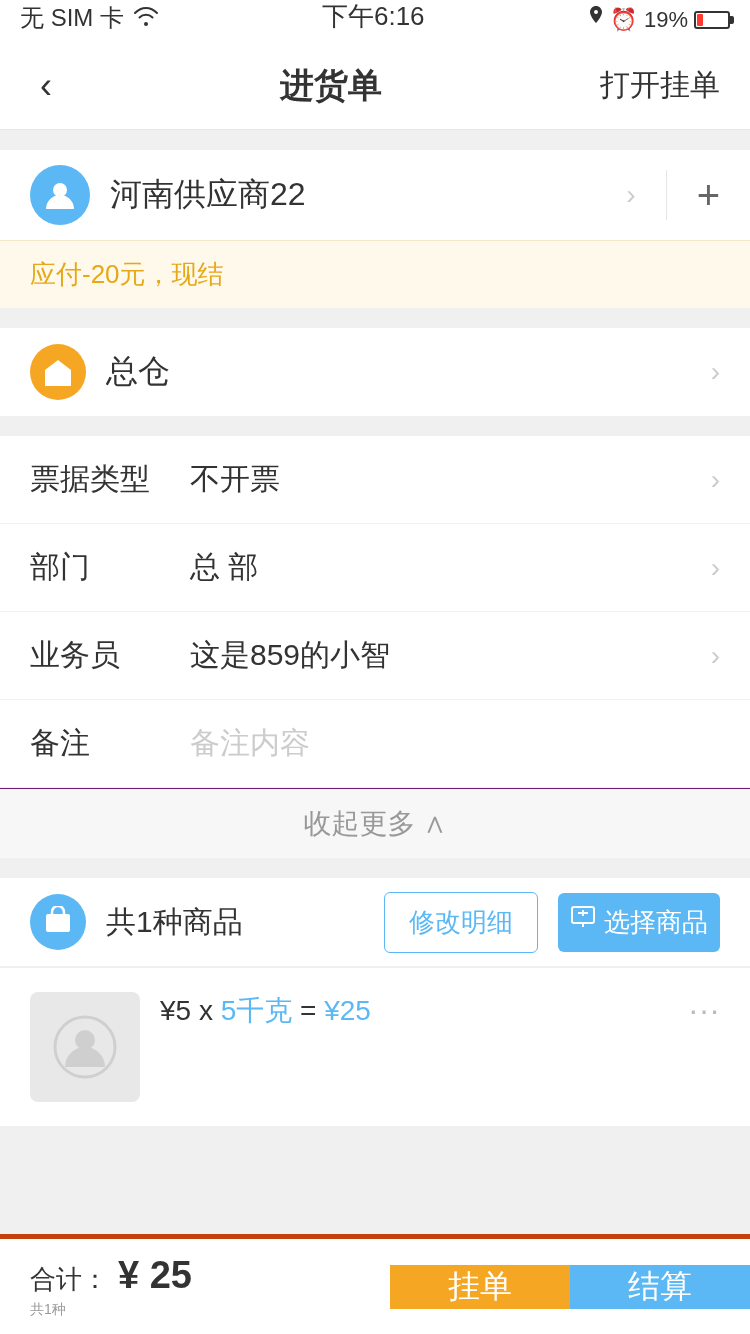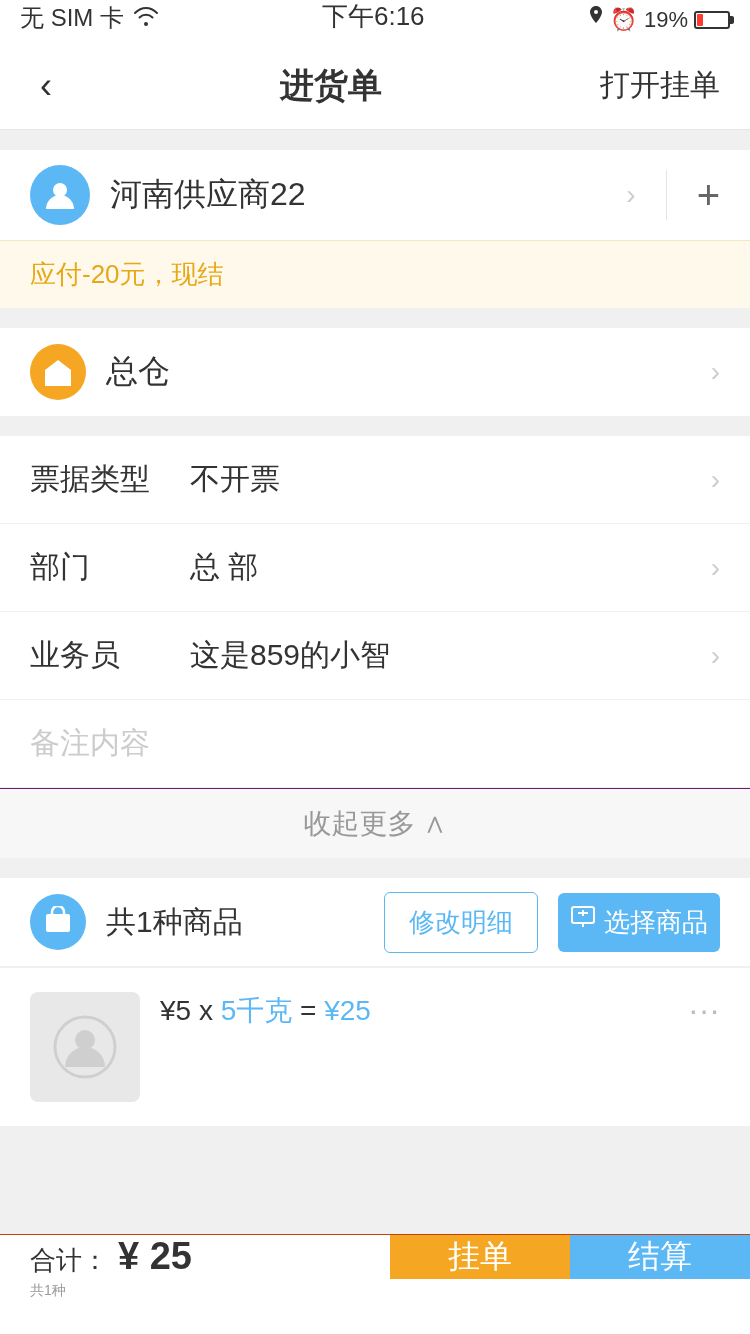--- a/index.html
+++ b/index.html
@@ -320,23 +320,23 @@
       cursor: pointer;
     }
 
     
     .bottom-bar {
       position: fixed;
       bottom: 0;
       width: 750px;
       height: 100px;
       display: flex;
-      align-items: flex-start;
-      background: #fff;
-      border-top: 1px solid #c2410c;
+      align-items: center;
+      background: #fff;
+      border-top: 5px solid #c2410c;
     }
     .bottom-total {
       flex: 1;
       display: flex;
       flex-direction: column;
       justify-content: center;
       padding: 0 30px;
     }
     .bottom-total-row {
       display: flex;
@@ -463,20 +463,21 @@
   <span class="row-chevron">›</span>
 </div>
 
 <div class="row-item">
   <span class="row-label">业务员</span>
   <span class="row-value">这是859的小智</span>
   <span class="row-chevron">›</span>
 </div>
 
 <div class="row-item">
+  <span class="row-label">备注</span>
   <span class="row-value placeholder">备注内容</span>
 </div>
 
 <div class="collapse-bar">收起更多 ∧</div>
 
 <div class="section-gap"></div>
 
 <div class="product-header">
   <div class="product-icon">
     <svg width="32" height="32" viewBox="0 0 32 32" fill="white">

